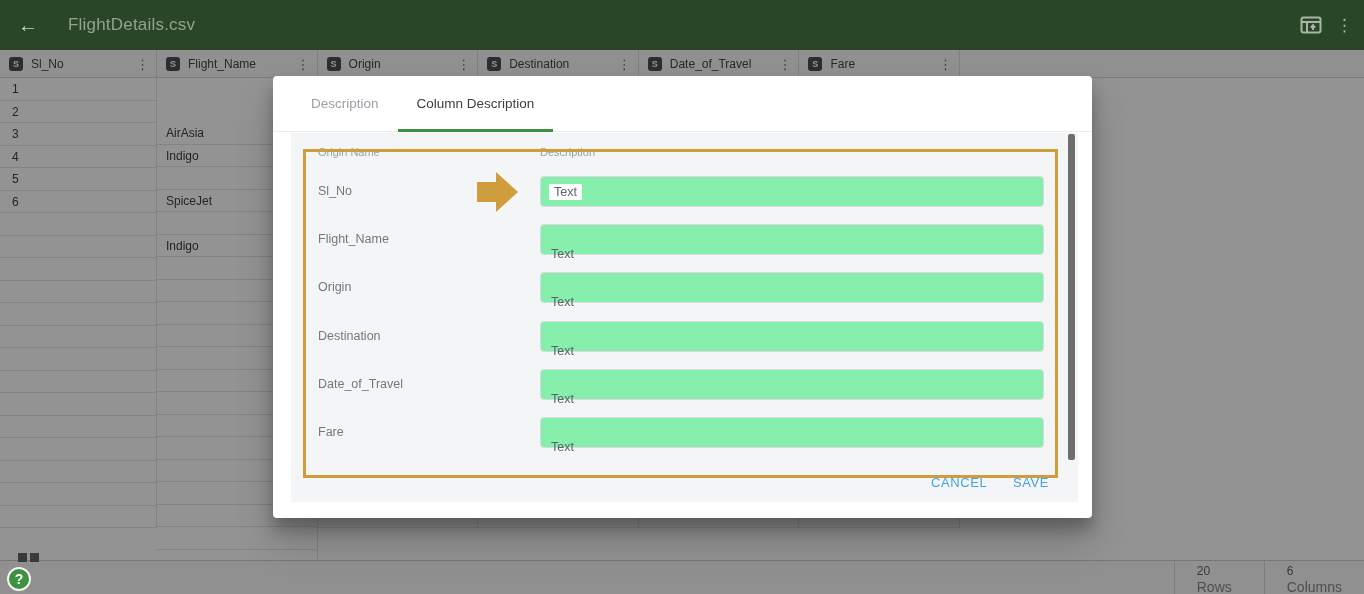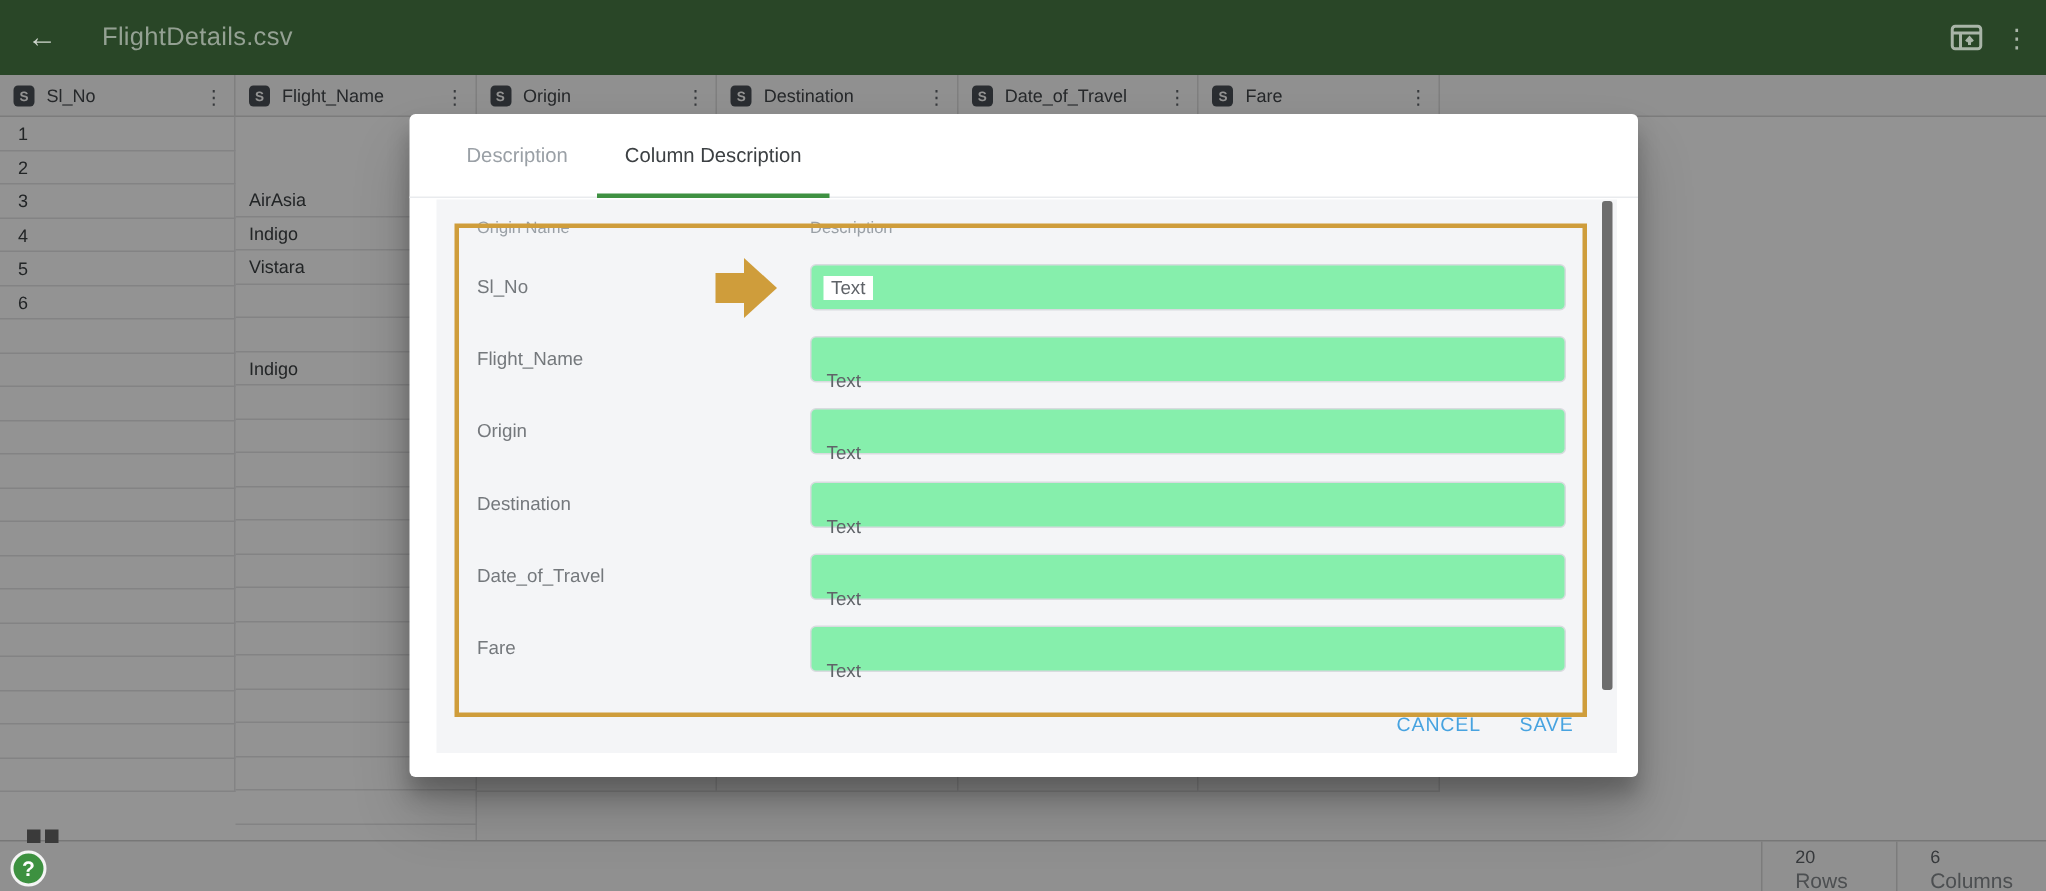--- a/index.html
+++ b/index.html
@@ -150,28 +150,28 @@
       <div class="tr">
         <div class="td">2</div>
         <div class="td">Indigo</div>
         <div class="td"></div>
         <div class="td"></div>
         <div class="td"></div>
         <div class="td"></div>
       </div>
       <div class="tr">
         <div class="td">3</div>
-        <div class="td">Vistara</div>
         <div class="td"></div>
         <div class="td"></div>
         <div class="td"></div>
         <div class="td"></div>
       </div>
       <div class="tr">
         <div class="td">4</div>
+        <div class="td">SpiceJet</div>
         <div class="td"></div>
         <div class="td"></div>
         <div class="td"></div>
         <div class="td"></div>
       </div>
       <div class="tr">
         <div class="td">5</div>
         <div class="td"></div>
         <div class="td"></div>
         <div class="td"></div>

